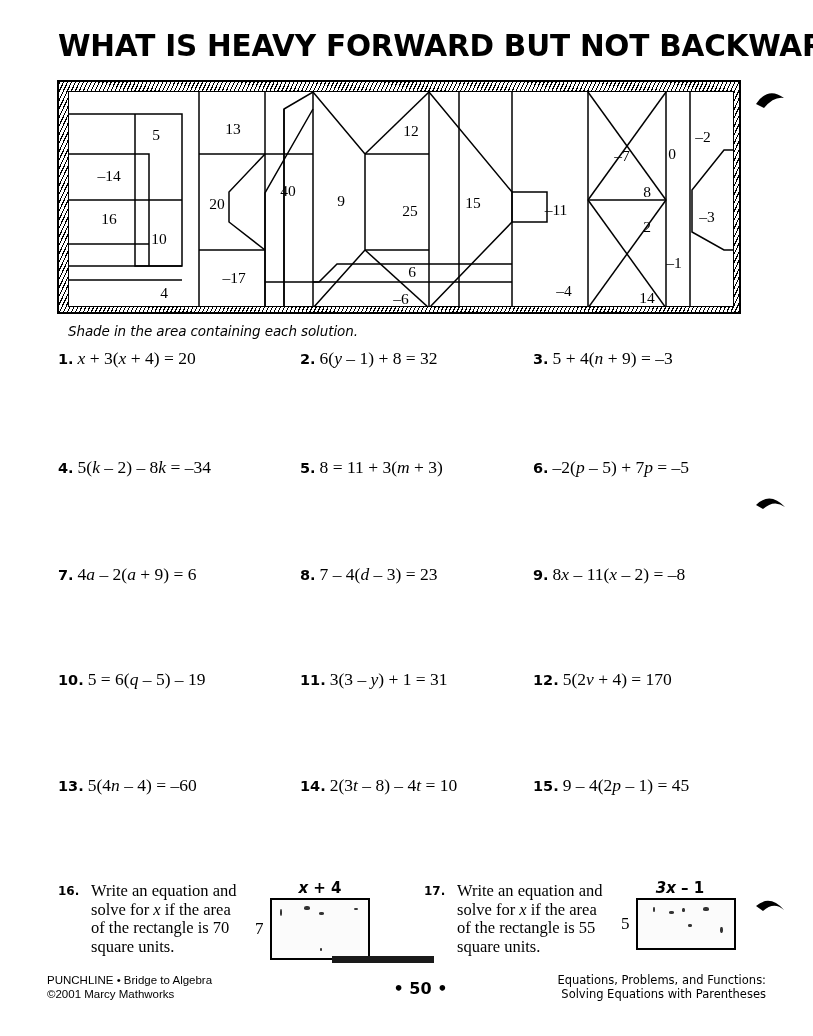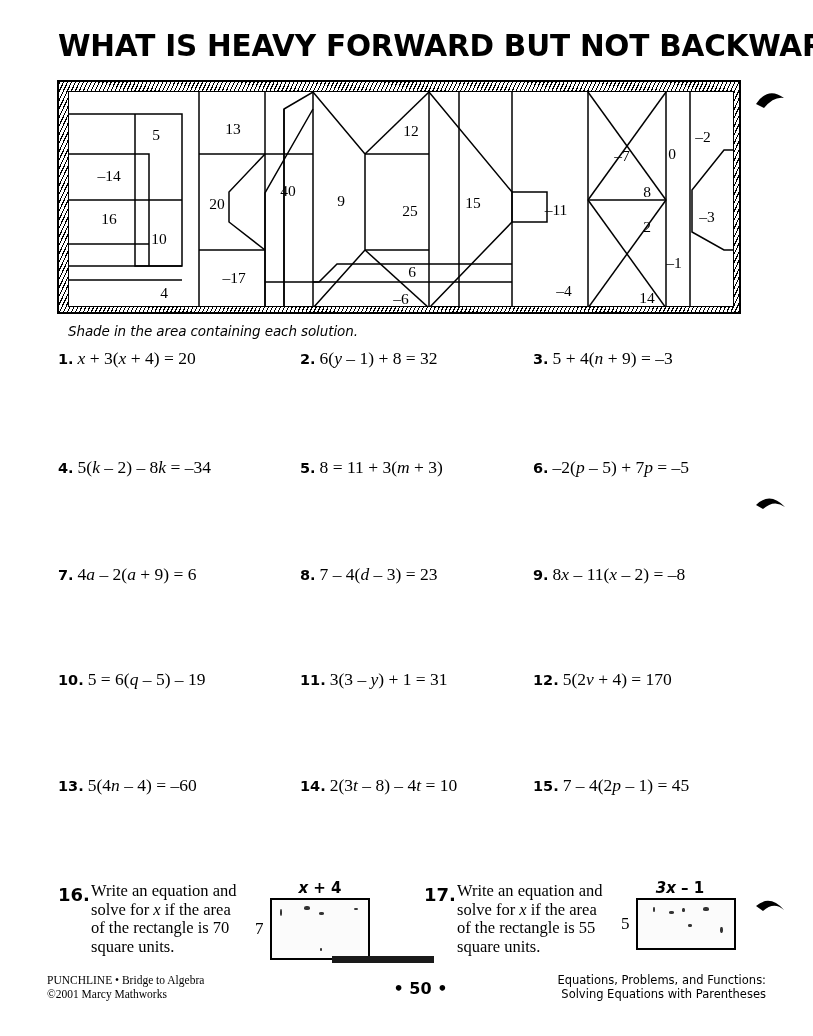--- a/index.html
+++ b/index.html
@@ -102,21 +102,21 @@
   
   .wp {
     position: absolute;
     font-family: "Liberation Serif", serif;
   }
   .wp-num {
     position: absolute;
     left: 0; top: 0;
     font-family: "DejaVu Sans", sans-serif;
     font-weight: bold;
-    font-size: 18px;
+    font-size: 12px;
   }
   .wp-text {
     position: absolute;
     top: -2px;
     font-size: 16.5px;
     line-height: 18.5px;
     width: 172px;
   }
   .wp-text i { font-style: italic; }
   .wp-rect-wrap { position: absolute; top: 0; }
@@ -148,21 +148,21 @@
     position: absolute;
     background: #333;
     border-radius: 40%;
   }
 
   
   #footer-left {
     position: absolute;
     left: 47px;
     top: 973px;
-    font-family: Liberation Serif, serif;
+    font-family: Liberation Sans, sans-serif;
     font-size: 11.5px;
     line-height: 14px;
   }
   #footer-right {
     position: absolute;
     right: 47px;
     top: 973px;
     text-align: right;
     font-family: "DejaVu Sans", sans-serif;
     font-size: 11.5px;
@@ -303,21 +303,21 @@
     <div class="pcell" style="left: 300px; top: 459px;"><span class="pnum">5.</span><span class="pbody"><span>8 = 11 + 3(</span><i>m</i><span> + 3)</span></span></div>
     <div class="pcell" style="left: 533px; top: 459px;"><span class="pnum">6.</span><span class="pbody"><span>–2(</span><i>p</i><span> – 5) + 7</span><i>p</i><span> = –5</span></span></div>
     <div class="pcell" style="left: 58px; top: 566px;"><span class="pnum">7.</span><span class="pbody"><span>4</span><i>a</i><span> – 2(</span><i>a</i><span> + 9) = 6</span></span></div>
     <div class="pcell" style="left: 300px; top: 566px;"><span class="pnum">8.</span><span class="pbody"><span>7 – 4(</span><i>d</i><span> – 3) = 23</span></span></div>
     <div class="pcell" style="left: 533px; top: 566px;"><span class="pnum">9.</span><span class="pbody"><span>8</span><i>x</i><span> – 11(</span><i>x</i><span> – 2) = –8</span></span></div>
     <div class="pcell" style="left: 58px; top: 671px;"><span class="pnum">10.</span><span class="pbody"><span>5 = 6(</span><i>q</i><span> – 5) – 19</span></span></div>
     <div class="pcell" style="left: 300px; top: 671px;"><span class="pnum">11.</span><span class="pbody"><span>3(3 – </span><i>y</i><span>) + 1 = 31</span></span></div>
     <div class="pcell" style="left: 533px; top: 671px;"><span class="pnum">12.</span><span class="pbody"><span>5(2</span><i>v</i><span> + 4) = 170</span></span></div>
     <div class="pcell" style="left: 58px; top: 777px;"><span class="pnum">13.</span><span class="pbody"><span>5(4</span><i>n</i><span> – 4) = –60</span></span></div>
     <div class="pcell" style="left: 300px; top: 777px;"><span class="pnum">14.</span><span class="pbody"><span>2(3</span><i>t</i><span> – 8) – 4</span><i>t</i><span> = 10</span></span></div>
-    <div class="pcell" style="left: 533px; top: 777px;"><span class="pnum">15.</span><span class="pbody"><span>7 – 4(2</span><i>p</i><span> – 1) = 45</span></span></div>
+    <div class="pcell" style="left: 533px; top: 777px;"><span class="pnum">15.</span><span class="pbody"><span>9 – 4(2</span><i>p</i><span> – 1) = 45</span></span></div>
   </div>
 
 <div class="wp" style="left:58px; top:884px; width:340px;">
   <span class="wp-num">16.</span>
   <div class="wp-text" style="left:33px;">
     <span>Write an equation and</span><br>
     <span>solve for </span><i>x</i><span> if the area</span><br>
     <span>of the rectangle is 70</span><br>
     <span>square units.</span>
   </div>

